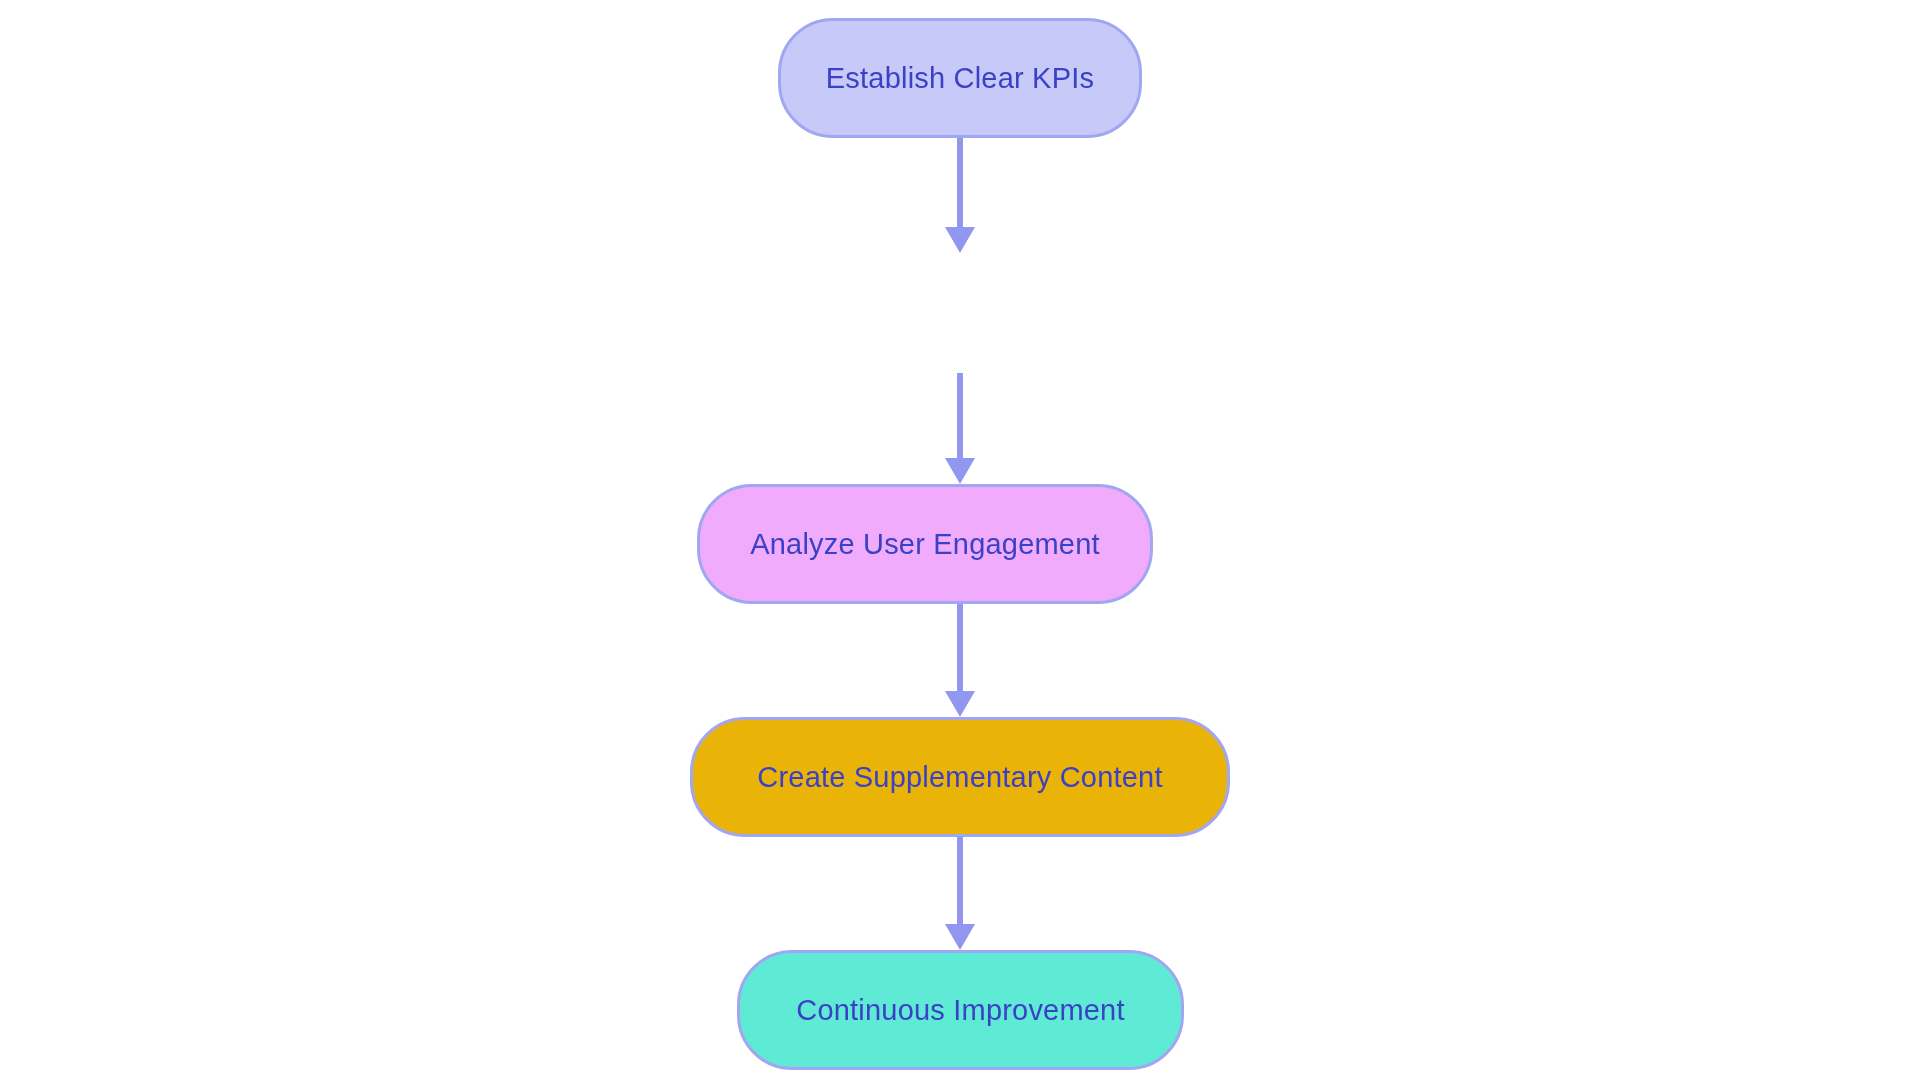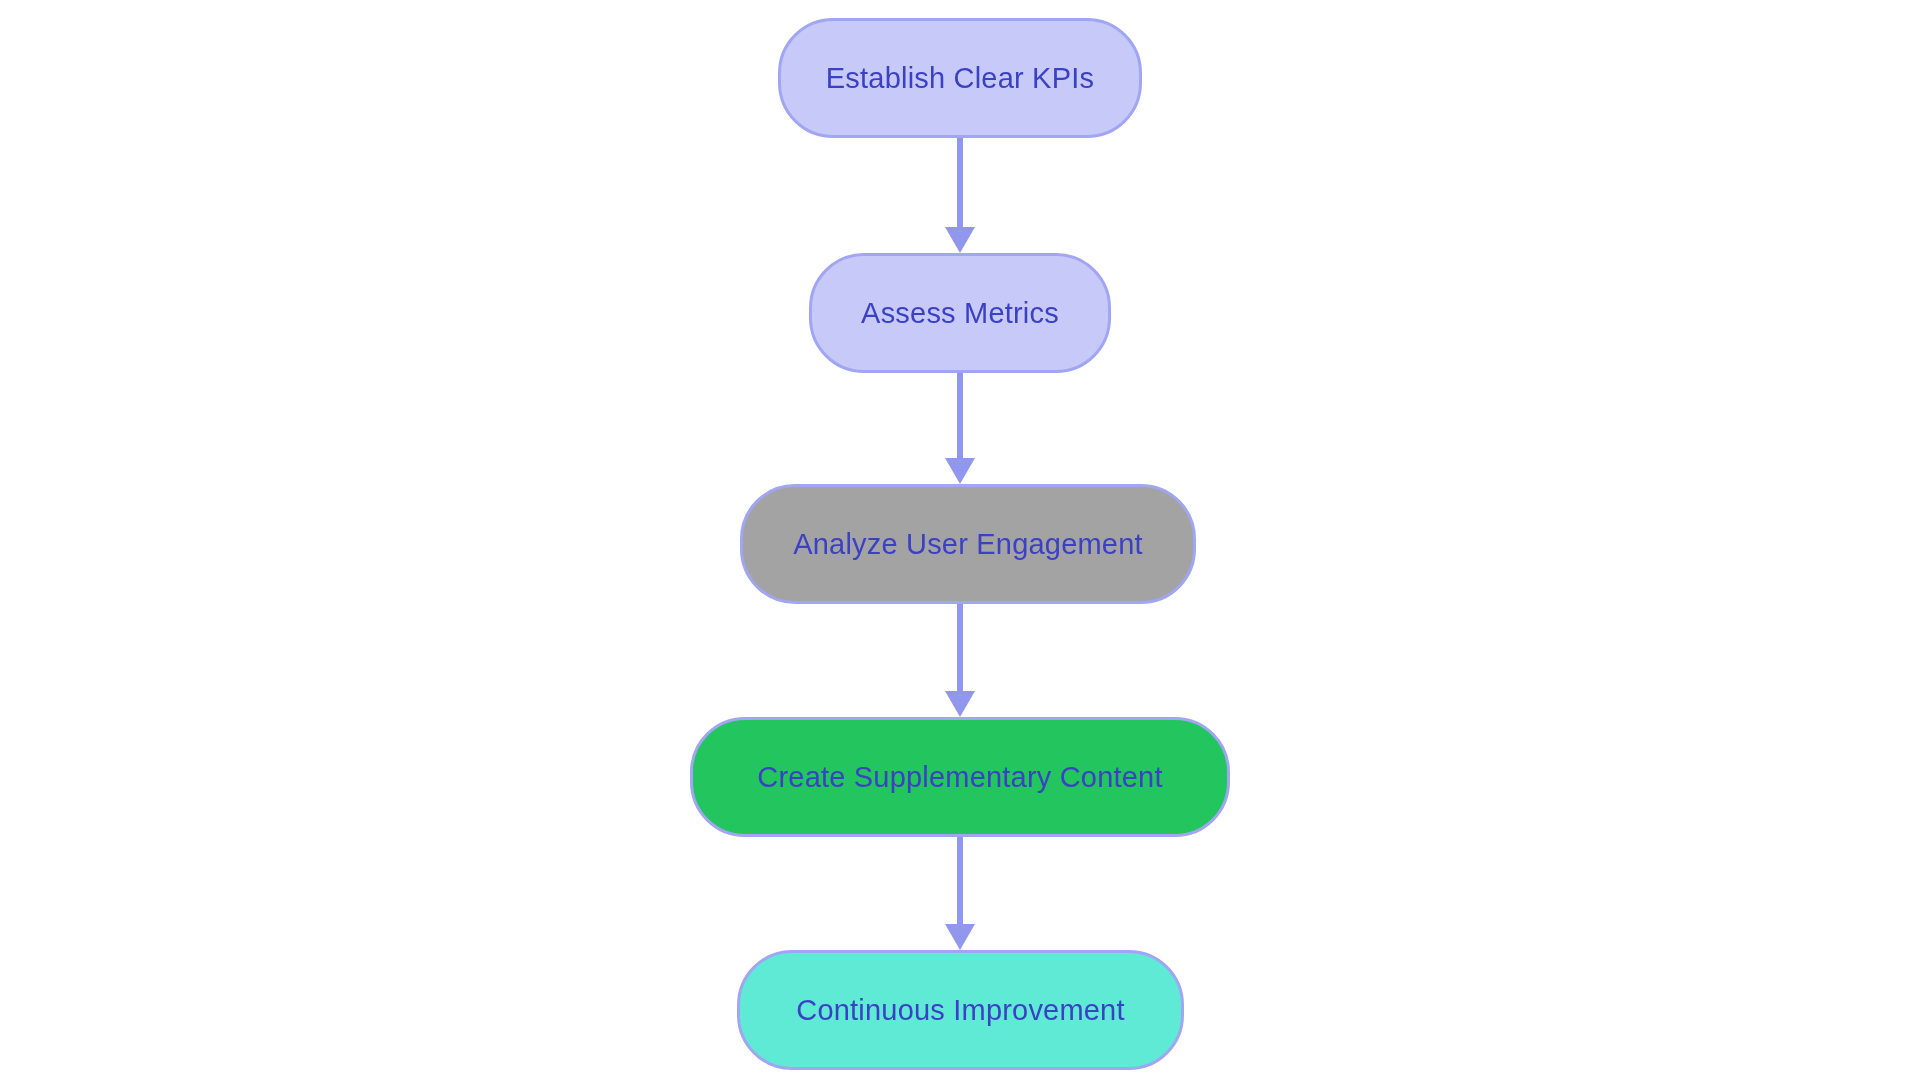--- a/index.html
+++ b/index.html
@@ -45,27 +45,24 @@
     border-top: 26px solid #9197ef;
   }
 </style>
 </head>
 <body>
 
 <div id="stage" style="width: 1920px; height: 1083px; background: rgb(255, 255, 255);">
     <div class="flow-node" style="left: 778px; top: 18px; width: 364px; height: 120px; background: rgb(199, 201, 248); border-color: rgb(161, 166, 242); color: rgb(59, 65, 197);">
       <span>Establish Clear KPIs</span>
     </div>
-    <div class="flow-node" style="left: 809px; top: 253px; width: 302px; height: 120px; background: rgb(199, 201, 248); border-color: rgb(161, 166, 242); color: rgb(59, 65, 197);">
-      <span>Assess Metrics</span>
-    </div>
-    <div class="flow-node" style="left: 740px; top: 484px; width: 456px; height: 120px; background: #a3a3a3; border-color: rgb(161, 166, 242); color: rgb(59, 65, 197);">
+    <div class="flow-node" style="left: 697px; top: 484px; width: 456px; height: 120px; background: #f0abfc; border-color: rgb(161, 166, 242); color: rgb(59, 65, 197);">
       <span>Analyze User Engagement</span>
     </div>
-    <div class="flow-node" style="left: 690px; top: 717px; width: 540px; height: 120px; background: #22c55e; border-color: rgb(161, 166, 242); color: rgb(59, 65, 197);">
+    <div class="flow-node" style="left: 690px; top: 717px; width: 540px; height: 120px; background: #eab308; border-color: rgb(161, 166, 242); color: rgb(59, 65, 197);">
       <span>Create Supplementary Content</span>
     </div>
     <div class="flow-node" style="left: 737px; top: 950px; width: 447px; height: 120px; background: #5eead4; border-color: rgb(161, 166, 242); color: rgb(59, 65, 197);">
       <span>Continuous Improvement</span>
     </div>
     <div class="edge-line" style="left: 957px; top: 138px; height: 91px; background: rgb(145, 151, 239);"></div>
     <div class="edge-head" style="left: 945px; top: 227px; border-top-color: rgb(145, 151, 239);"></div>
     <div class="edge-line" style="left: 957px; top: 373px; height: 87px; background: rgb(145, 151, 239);"></div>
     <div class="edge-head" style="left: 945px; top: 458px; border-top-color: rgb(145, 151, 239);"></div>
     <div class="edge-line" style="left: 957px; top: 604px; height: 89px; background: rgb(145, 151, 239);"></div>

